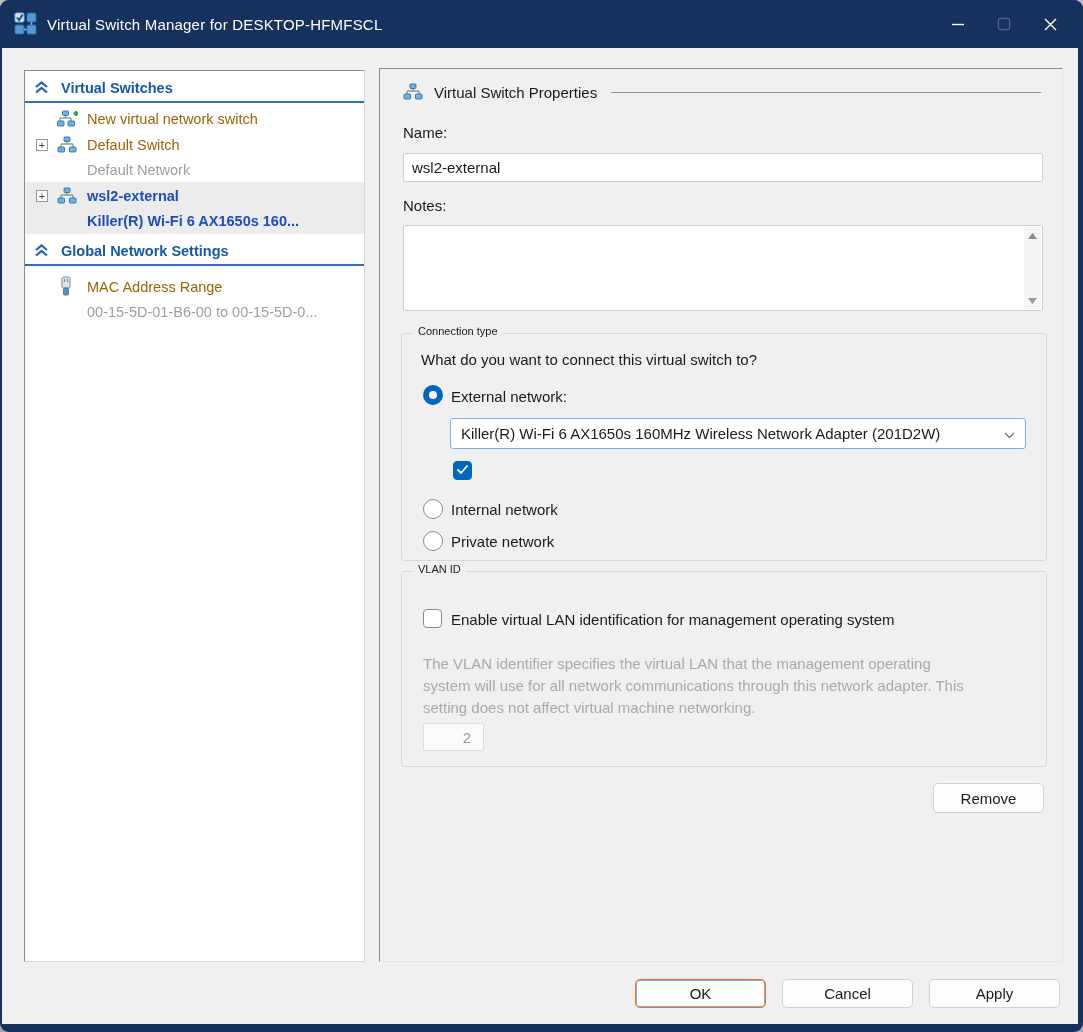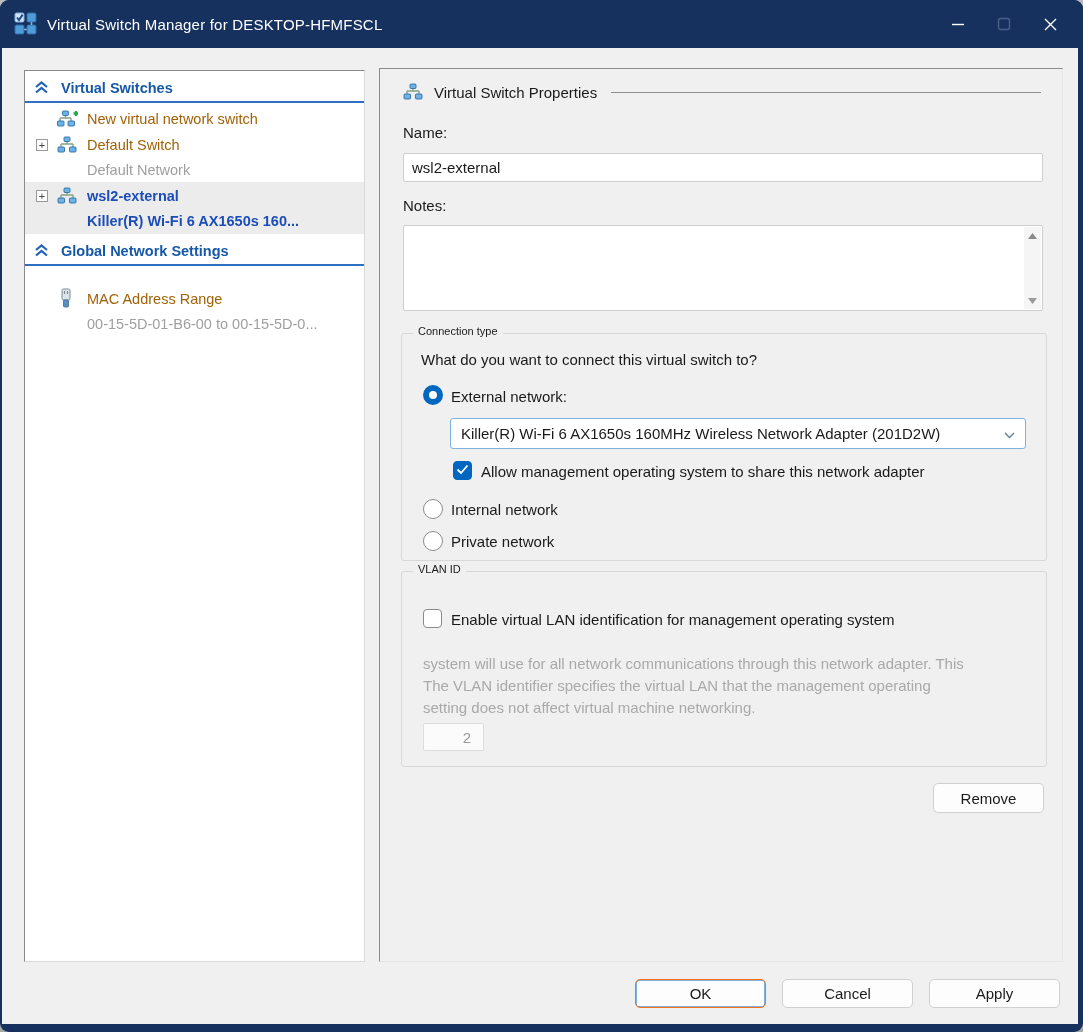--- a/index.html
+++ b/index.html
@@ -210,21 +210,21 @@
         <span class="chev">
           <svg viewBox="0 0 15 15" width="15" height="15">
             <path d="M2 7 L7.5 2.5 L13 7" fill="none" stroke="#2464b4" stroke-width="2.2"></path>
             <path d="M2 12.5 L7.5 8 L13 12.5" fill="none" stroke="#2464b4" stroke-width="2.2"></path>
           </svg>
         </span>
         <span class="sec-label">Global Network Settings</span>
       </div>
       <div class="tree-underline"></div>
 
-      <div class="tree-row" style="margin-top:20px;">
+      <div class="tree-row" style="margin-top:8px;">
         <span class="t-icon plug">
           <svg viewBox="0 0 14 21" width="14" height="21">
             <rect x="3" y="1" width="8" height="11" rx="1.5" fill="#dde4ea" stroke="#7d8b96" stroke-width="1"></rect>
             <path d="M5.5 3 v3 M8.5 3 v3" stroke="#7d8b96" stroke-width="1.2"></path>
             <rect x="4.5" y="12" width="5" height="7" rx="1" fill="#5a8fc0" stroke="#3a6d9c" stroke-width="0.8"></rect>
           </svg>
         </span>
         <span class="t-label">MAC Address Range</span>
       </div>
       <div class="tree-sub">
@@ -282,37 +282,36 @@
               <path d="M1 1 L5.5 5.5 L10 1" fill="none" stroke="#5e7f99" stroke-width="1.4"></path>
             </svg>
         </span>
       </div>
 
       <div class="checkbox on" style="left:73px; top:392px;">
         <svg width="13" height="11" viewBox="0 0 13 11">
             <path d="M1.5 5.5 L5 9 L11.5 1.5" fill="none" stroke="#ffffff" stroke-width="1.8"></path>
           </svg>
       </div>
-      <div class="check-label" style="left:101px; top:394px;">Allow management operating system to share this network adapter</div>
 
       <div class="radio off" style="left:43px; top:430px;"></div>
       <div class="radio-label" style="left:71px; top:432px;">Internal network</div>
 
       <div class="radio off" style="left:43px; top:462px;"></div>
       <div class="radio-label" style="left:71px; top:464px;">Private network</div>
 
       <div class="groupbox" style="left:21px; top:502px; width:646px; height:196px;"></div>
       <div class="group-label" style="left:33px; top:494px;">VLAN ID</div>
 
       <div class="checkbox off" style="left:43px; top:540px;"></div>
       <div class="check-label" style="left:71px; top:542px;">Enable virtual LAN identification for management operating system</div>
 
       <div class="desc-text" style="left:43px; top:584px; width:608px;">
+        <div>The VLAN identifier specifies the virtual LAN that the management operating</div>
         <div>system will use for all network communications through this network adapter. This</div>
-        <div>The VLAN identifier specifies the virtual LAN that the management operating</div>
         <div>setting does not affect virtual machine networking.</div>
       </div>
 
       <input class="vlan-input" style="left: 43px; top: 654px; width: 61px; height: 28px;" disabled="" value="2">
 
       <div class="btn" style="left:553px; top:714px; width:111px; height:30px;">
         <span>Remove</span>
       </div>
     </div>
 

